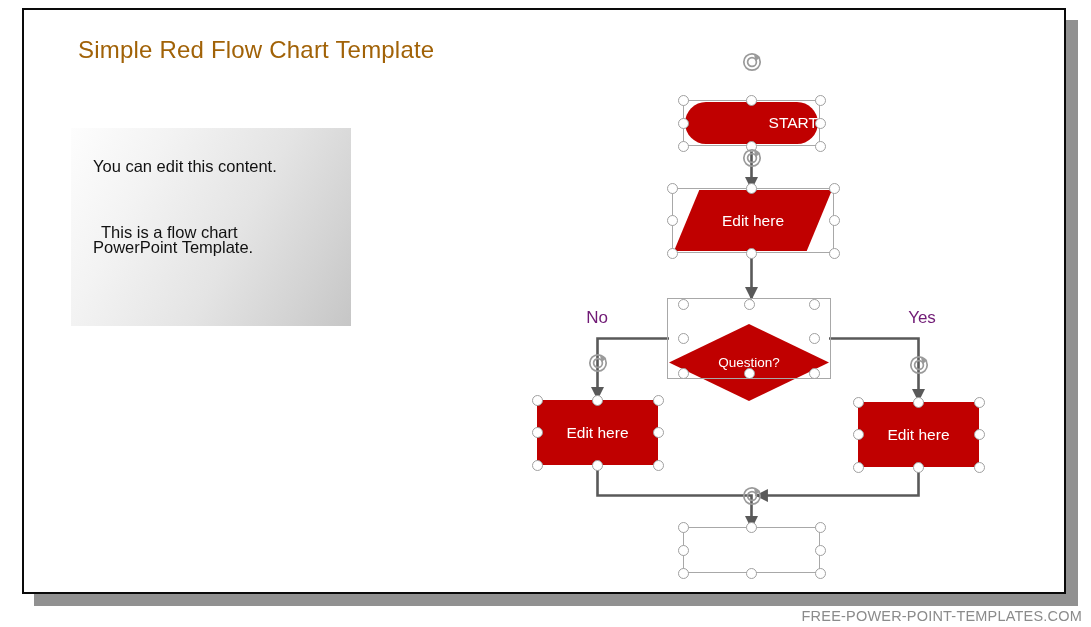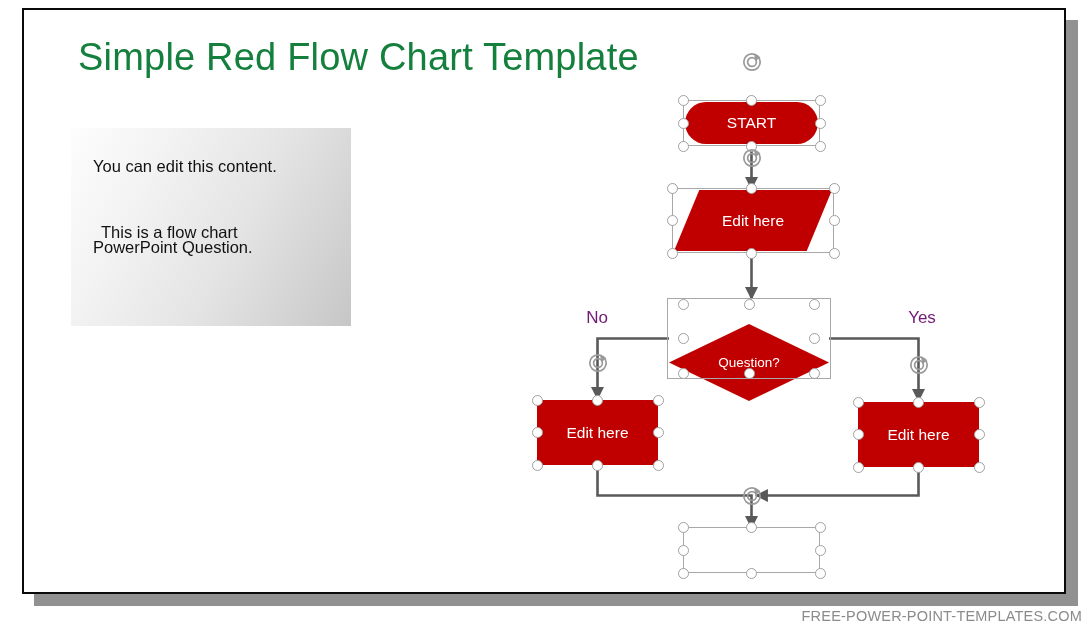--- a/index.html
+++ b/index.html
@@ -34,22 +34,22 @@
     border: 2px solid #0a0a0a;
     box-sizing: border-box;
     overflow: hidden;
   }
 
   
   #slide-title {
     position: absolute;
     left: 54px;
     top: 26px;
-    font-size: 38px;
-    color: #15803d;
+    font-size: 24px;
+    color: #a16207;
     letter-spacing: 0.2px;
     white-space: nowrap;
   }
 
   
   #content-box {
     position: absolute;
     left: 47px;
     top: 118px;
     width: 280px;
@@ -159,21 +159,21 @@
 
 <div id="slide-shadow"></div>
 
 <div id="slide">
 
   <div id="slide-title">Simple Red Flow Chart Template</div>
 
   <div id="content-box">
     <div class="line" id="content-line-1">You can edit this content.</div>
     <div class="line" id="content-line-2">This is a flow chart</div>
-    <div class="line" id="content-line-3">PowerPoint Question.</div>
+    <div class="line" id="content-line-3">PowerPoint Template.</div>
   </div>
 
   <div id="flowchart">
 
     <svg id="connector-layer" viewBox="0 0 1044 586" width="1044" height="586">
       <defs>
         <marker id="arrow" viewBox="0 0 10 10" refX="8.4" refY="5" markerWidth="5" markerHeight="5" orient="auto-start-reverse">
           <path d="M 0 0 L 10 5 L 0 10 z" fill="#595959"></path>
         </marker>
       </defs>
@@ -189,21 +189,21 @@
 
         <path d="M 573.5 455 L 573.5 485.5 L 727.5 485.5 L 727.5 517" marker-end="url(#arrow)"></path>
 
         <path d="M 894.5 457 L 894.5 485.5 L 733 485.5" marker-end="url(#arrow)"></path>
       </g>
     </svg>
 
     <div class="edge-label" style="left:573px; top:298px; transform:translateX(-50%);">No</div>
     <div class="edge-label" style="left:898px; top:298px; transform:translateX(-50%);">Yes</div>
 
-    <div class="node" style="left:661px; top:92px; width:133px; height:42px;">
+    <div class="node" style="left:661px; top:92px; width:133px; height:42px;justify-content:flex-end;">
       <div class="shape-fill shape-round"></div>
       <span class="node-label">START</span>
     </div>
     <div class="sel-box" style="left:659px; top:90px; width:137px; height:46px;"></div>
     <div class="handle" style="left:659px; top:90px;"></div>
     <div class="handle" style="left:727.5px; top:90px;"></div>
     <div class="handle" style="left:796px; top:90px;"></div>
     <div class="handle" style="left:659px; top:113px;"></div>
     <div class="handle" style="left:796px; top:113px;"></div>
     <div class="handle" style="left:659px; top:136px;"></div>

